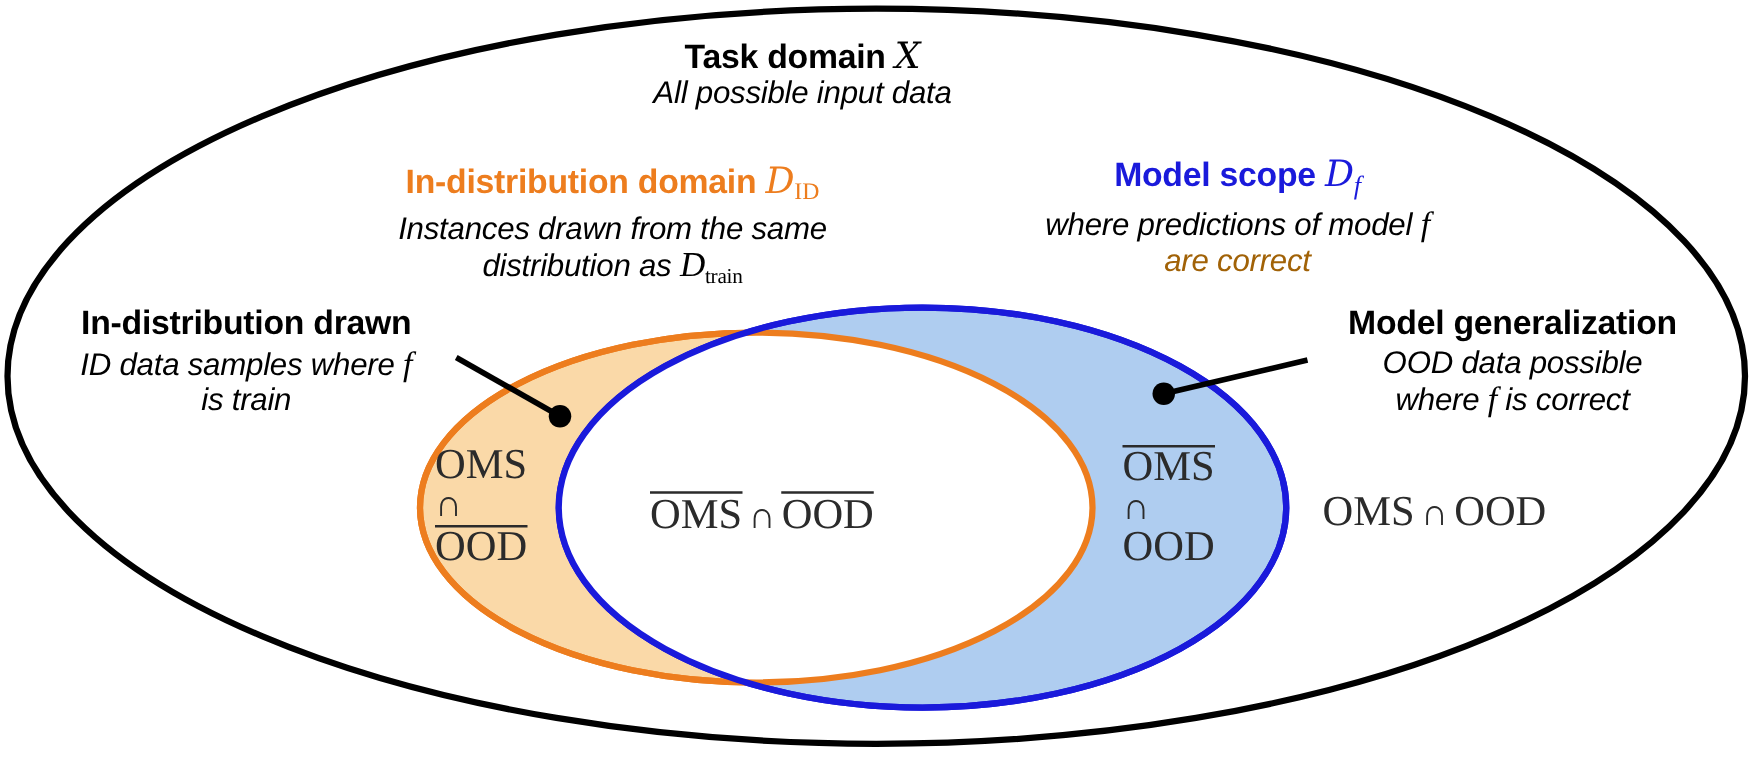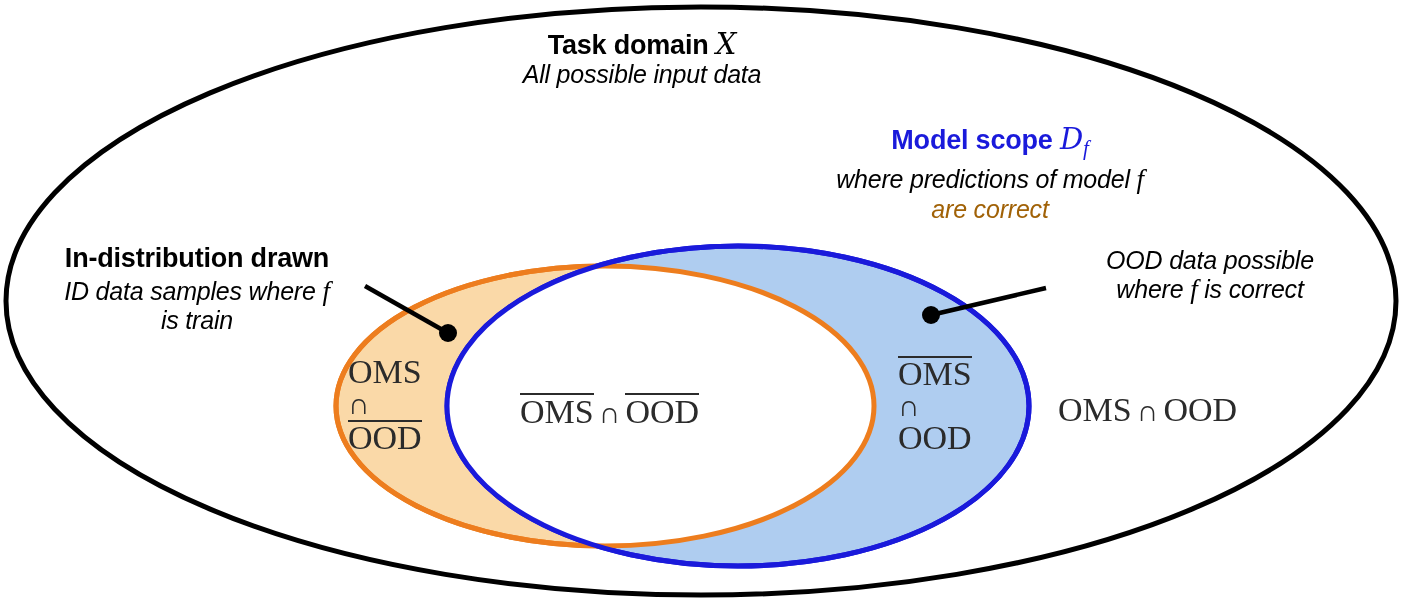--- a/index.html
+++ b/index.html
@@ -143,20 +143,31 @@
   </svg>
 
   <div class="lbl title-block" style="left:0; top:28px; width:1284px;">
     <div class="lbl-head">
       <span>Task domain</span>
       <span class="cal">X</span>
     </div>
     <div class="lbl-sub">All possible input data</div>
   </div>
 
+  <div class="lbl" style="left:225px; top:128px; width:530px; color:#ED7D1E;">
+    <div class="lbl-head">
+      <span>In-distribution domain</span>
+      <span class="cal"><span>D</span><span class="calsub">ID</span></span>
+    </div>
+    <div class="lbl-sub" style="color:#000000; margin-top:4px;">Instances drawn from the same</div>
+    <div class="lbl-sub" style="color:#000000;">
+      <span>distribution as</span>
+      <span class="mitalic-big"><span>D</span><span class="msub">train</span></span>
+    </div>
+  </div>
 
   <div class="lbl" style="left:760px; top:123px; width:460px; color:#1A1ADB;">
     <div class="lbl-head">
       <span>Model scope</span>
       <span class="cal"><span>D</span><span class="calsub-it">f</span></span>
     </div>
     <div class="lbl-sub" style="color:#000000; margin-top:4px;">
       <span>where predictions of model</span>
       <span class="mitalic">f</span>
     </div>
@@ -166,20 +177,21 @@
   <div class="lbl" style="left:12px; top:243px; width:370px; color:#000000;">
     <div class="lbl-head">In-distribution drawn</div>
     <div class="lbl-sub" style="margin-top:3px;">
       <span>ID data samples where</span>
       <span class="mitalic">f</span>
     </div>
     <div class="lbl-sub">is train</div>
   </div>
 
   <div class="lbl" style="left:1020px; top:243px; width:380px; color:#000000;">
+    <div class="lbl-head">Model generalization</div>
     <div class="lbl-sub" style="margin-top:3px;">OOD data possible</div>
     <div class="lbl-sub">
       <span>where</span>
       <span class="mitalic">f</span>
       <span>is correct</span>
     </div>
   </div>
 
   <div class="setlbl stacked" style="left:348px; top:355px; width:104px;">
     <span class="row">OMS</span>

